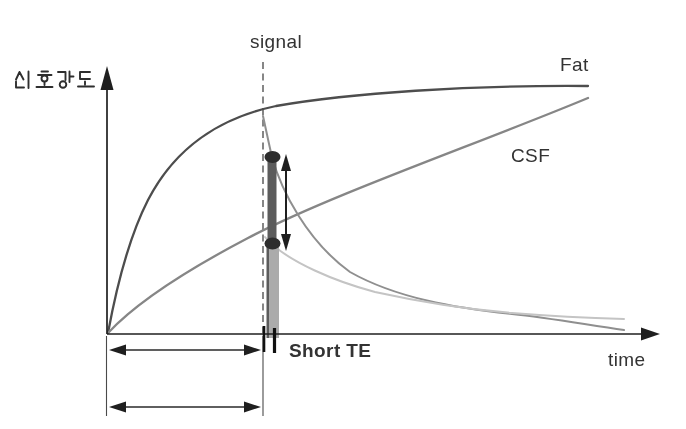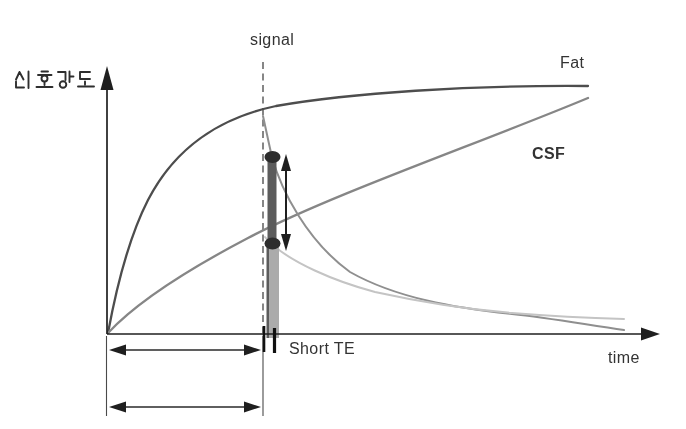--- a/index.html
+++ b/index.html
@@ -2,21 +2,21 @@
 <html><head>
 <meta charset="utf-8">
 <style>
   html,body{margin:0;padding:0;background:#fff;}
   .stage{
     position:relative;width:686px;height:429px;background:#ffffff;
     font-family:"Liberation Sans", sans-serif;overflow:hidden;
   }
   .stage svg{position:absolute;left:0;top:0;}
   .lbl{
-    position:absolute;color:#333333;font-size:16px;line-height:1.05;
+    position:absolute;color:#333333;font-size:19px;line-height:1.05;
     letter-spacing:.4px;white-space:nowrap;
   }
   .curve{fill:none;stroke-linecap:round;}
   .fat-t1{stroke:#4d4d4d;stroke-width:2.3;}
   .csf-t1{stroke:#868686;stroke-width:2.3;}
   .fat-decay{stroke:#8f8f8f;stroke-width:2;}
   .csf-decay{stroke:#c4c4c4;stroke-width:2;}
   .axis{stroke:#1f1f1f;stroke-width:1.7;}
   .axis-head{fill:#1f1f1f;stroke:none;}
   .dashed{stroke:#5f5f5f;stroke-width:1.5;stroke-dasharray:7 4.5;fill:none;}
@@ -91,16 +91,16 @@
       <path d="M27.5,1.5 L34,1.5 M24,5 L37.5,5 M30.5,12 L30.5,15 M22.5,17 L38.5,17"></path>
       <circle cx="30.5" cy="8.5" r="3"></circle>
       <path d="M44,2 L51.5,2 L51.5,10 M55.5,1.5 L55.5,12 M55.5,6.5 L59.5,6.5"></path>
       <circle cx="49" cy="14.5" r="3.3"></circle>
       <path d="M76,2 L66,2 L66,9 L76,9 M71,11.5 L71,14.5 M64,16.5 L80,16.5"></path>
     </g>
   </svg>
 
   <div class="lbl" style="left:250px;top:32px;">signal</div>
   <div class="lbl" style="left:554px;top:55px;margin-left:6px;">Fat</div>
-  <div class="lbl" style="left:532px;top:146px;font-weight:bold;">CSF</div>
-  <div class="lbl" style="left:289px;top:341px;">Short TE</div>
+  <div class="lbl" style="left:511px;top:146px;">CSF</div>
+  <div class="lbl" style="left:289px;top:341px;font-weight:bold;">Short TE</div>
   <div class="lbl" style="left:608px;top:350px;">time</div>
 </div>
 
 </body></html>

